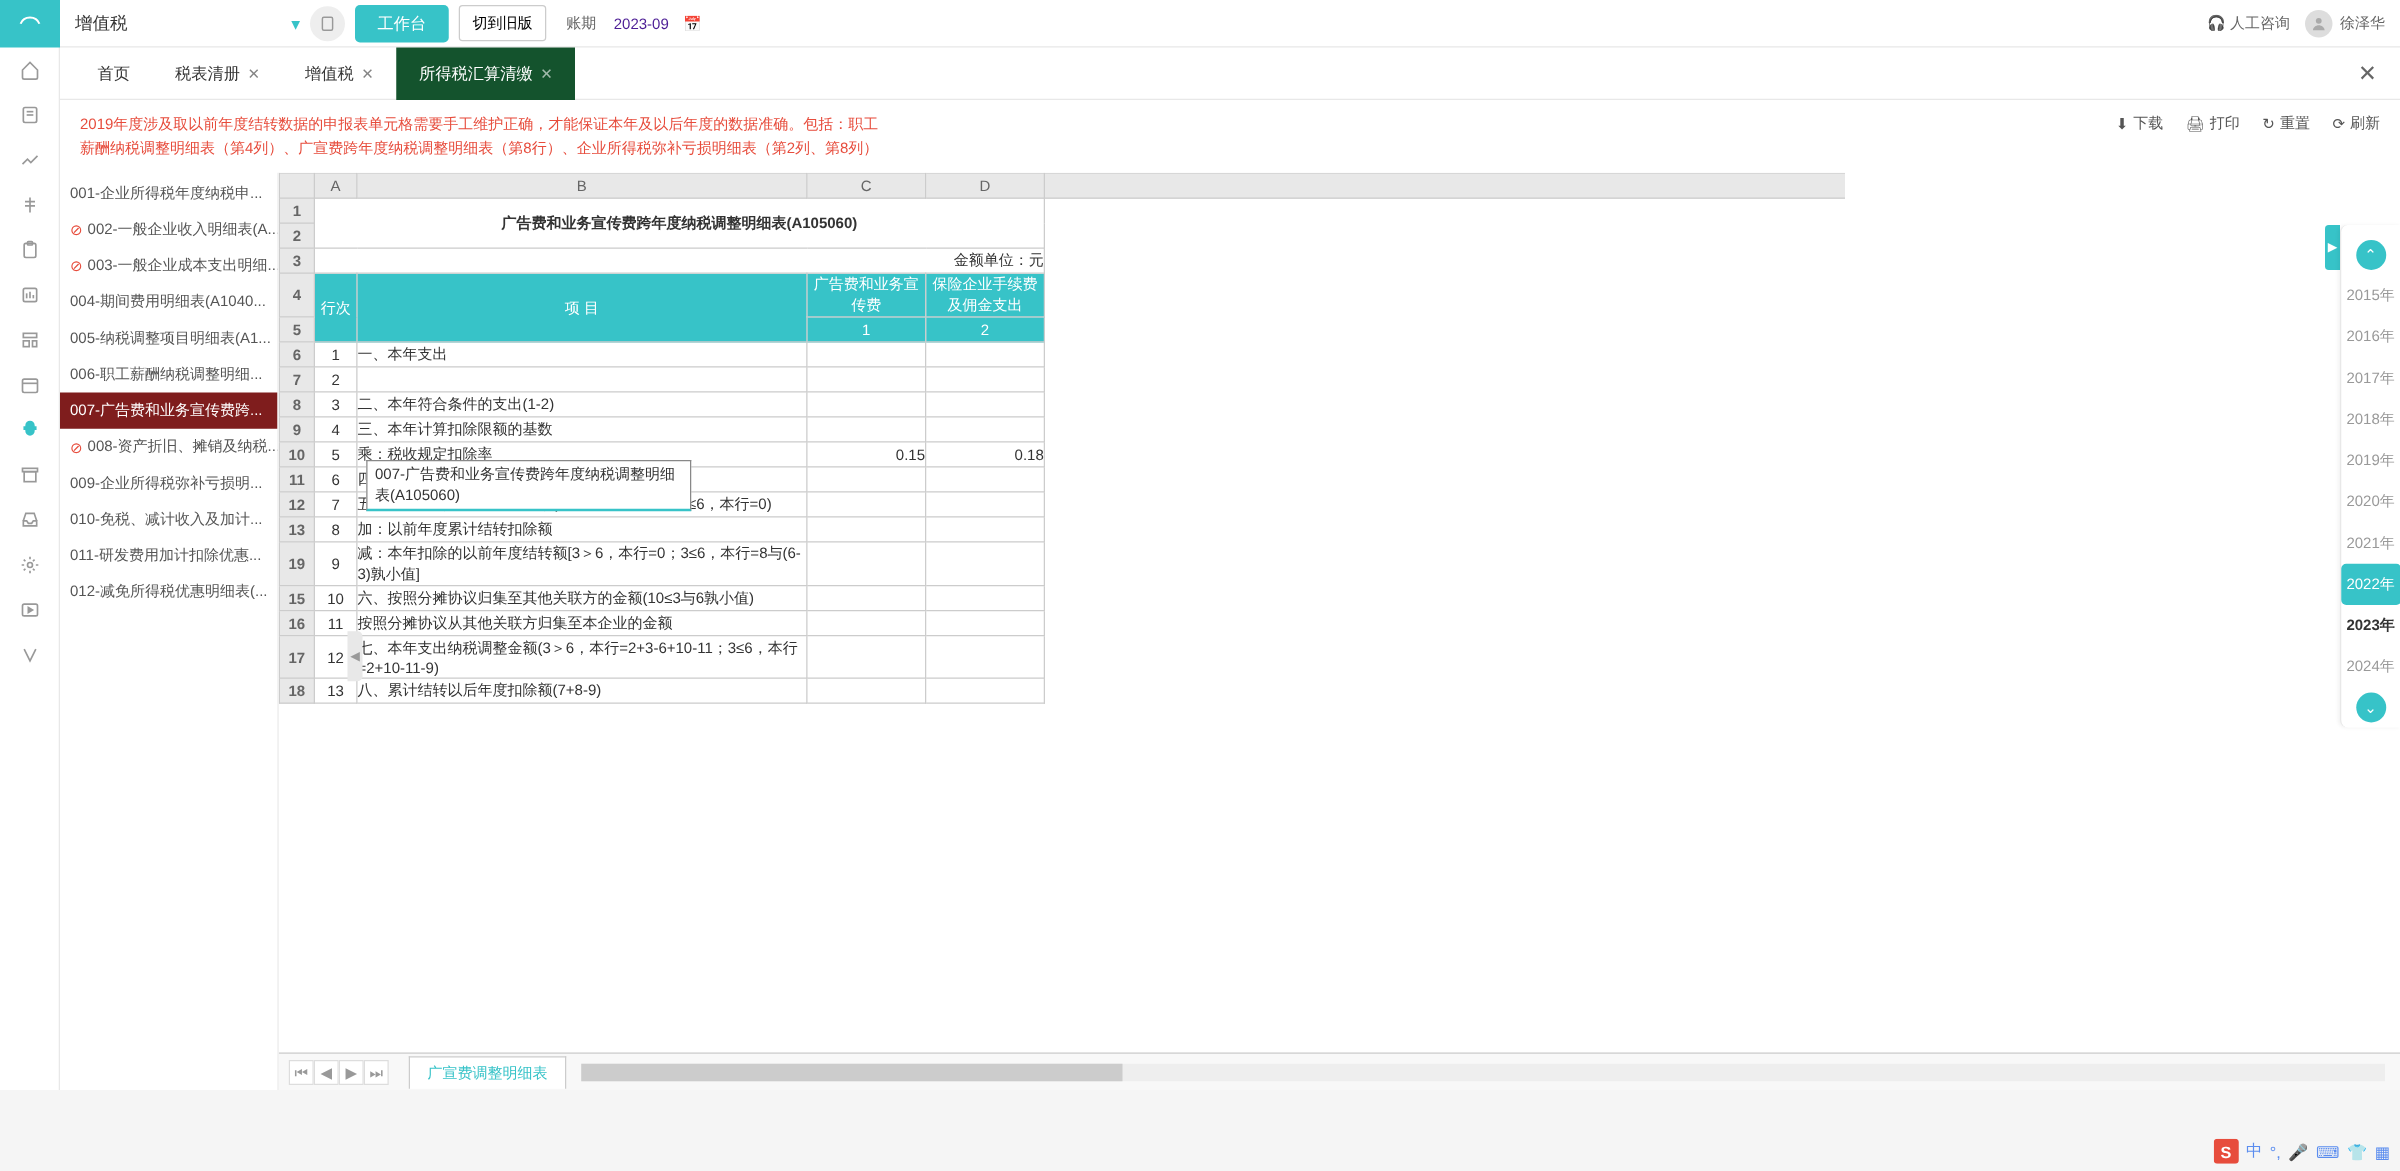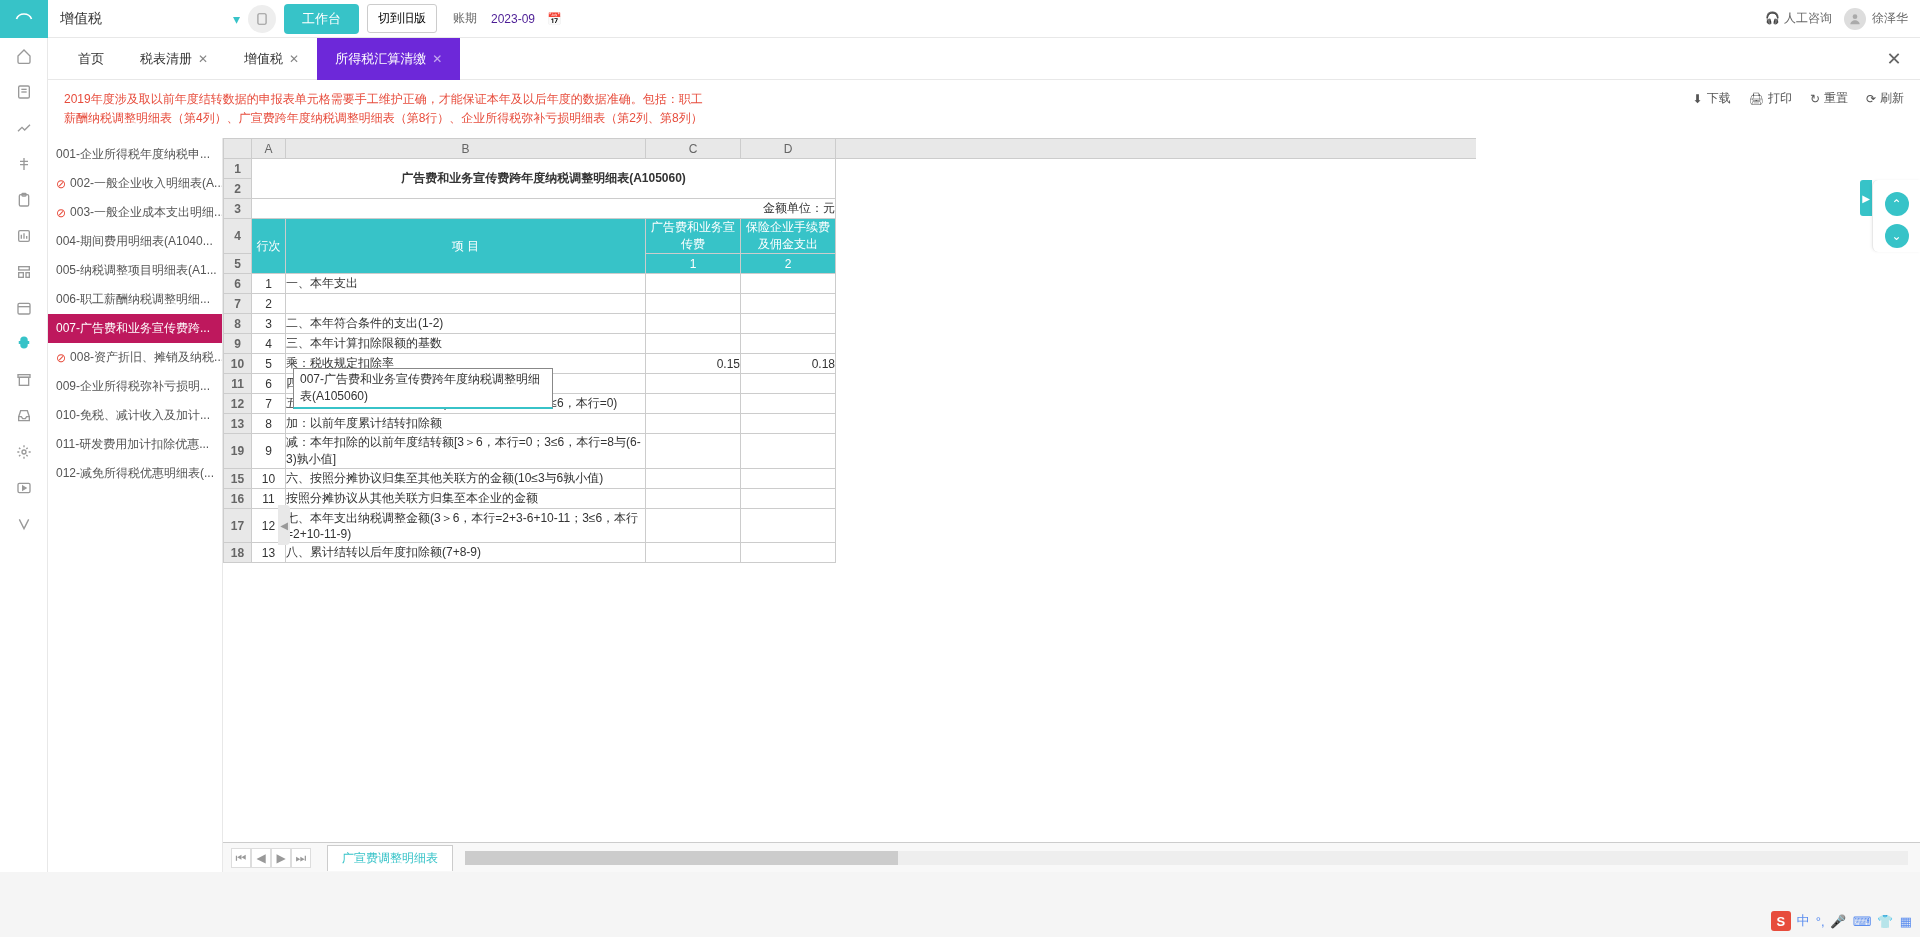--- a/index.html
+++ b/index.html
@@ -17,32 +17,32 @@
 .btn-primary{background:#37c3c8;color:#fff;padding:6px 18px;border-radius:4px;cursor:pointer;border:none;font-size:13px}
 .btn-outline{border:1px solid #ccc;padding:5px 10px;border-radius:3px;cursor:pointer;background:#fff;font-size:12px}
 .period-label{color:#666;margin-left:8px}
 .period-val{color:#4c1d95;margin-left:6px}
 .cal-icon{color:#37c3c8;margin-left:4px}
 .topbar-right{margin-left:auto;display:flex;align-items:center;gap:12px;color:#666}
 .user{display:flex;align-items:center;gap:6px}
 .avatar{width:22px;height:22px;border-radius:50%;background:#ddd;display:flex;align-items:center;justify-content:center}
 .tabbar{height:42px;display:flex;align-items:center;padding:0 12px;border-bottom:1px solid #e8e8e8;gap:0}
 .tab{padding:0 18px;height:42px;display:flex;align-items:center;gap:6px;cursor:pointer;color:#333;font-size:13px}
-.tab.active{background:#6d28d9;color:#fff}
+.tab.active{background:#14532d;color:#fff}
 .tab-close{font-size:12px;opacity:.6}
 .tabbar-close{margin-left:auto;width:28px;height:28px;display:flex;align-items:center;justify-content:center;font-size:18px;cursor:pointer;color:#666}
 .content{flex:1;display:flex;flex-direction:column;overflow:hidden;position:relative}
 .warn-row{display:flex;align-items:flex-start;padding:10px 16px;gap:28px}
 .warn-text{color:#e74c3c;font-size:12px;line-height:1.6;max-width:640px}
 .actions{margin-left:auto;display:flex;gap:18px;color:#555;align-items:center}
 .action{display:flex;align-items:center;gap:4px;cursor:pointer}
 .workarea{flex:1;display:flex;overflow:hidden;position:relative}
 .form-list{width:175px;border-right:1px solid #e8e8e8;overflow:hidden;padding:2px 0}
 .form-item{padding:6px 8px;font-size:12px;color:#555;cursor:pointer;white-space:nowrap;overflow:hidden;text-overflow:ellipsis;display:flex;align-items:center;gap:4px}
-.form-item.active{background:#be185d;color:#fff}
+.form-item.active{background:#7f1d1d;color:#fff}
 .form-item .warn{color:#e74c3c}
 .collapse-handle{position:absolute;left:230px;top:50%;width:12px;height:40px;background:#e8e8e8;border-radius:0 4px 4px 0;display:flex;align-items:center;justify-content:center;cursor:pointer;color:#999;font-size:10px;z-index:5}
 .sheet-area{flex:1;display:flex;flex-direction:column;overflow:hidden;background:#fff}
 .sheet-grid{flex:1;overflow:auto;position:relative}
 .grid-table{border-collapse:collapse;table-layout:fixed}
 .grid-table th,.grid-table td{border:1px solid #ccc;font-size:12px;padding:0;height:20px;vertical-align:middle}
 .col-hdr{background:#e8e8e8;text-align:center;color:#666;font-weight:normal}
 .row-hdr{background:#e8e8e8;text-align:center;color:#666;width:28px}
 .hdr-teal{background:#37c3c8;color:#fff;text-align:center;font-weight:normal}
 .cell{padding:2px 6px}
@@ -424,20 +424,32 @@
             <div class="h-scroll">
                 <div class="h-thumb"></div>
               </div>
           </div>
         </div>
       </div>
 
       <div class="expand-tab">▶</div>
       <div class="year-rail">
         <div class="rail-arrow">⌃</div>
+        <div id="years-container">
+            <div class="year-btn">2015年</div>
+            <div class="year-btn">2016年</div>
+            <div class="year-btn">2017年</div>
+            <div class="year-btn">2018年</div>
+            <div class="year-btn">2019年</div>
+            <div class="year-btn">2020年</div>
+            <div class="year-btn">2021年</div>
+            <div class="year-btn active">2022年</div>
+            <div class="year-btn current">2023年</div>
+            <div class="year-btn">2024年</div>
+          </div>
         <div class="rail-arrow">⌄</div>
       </div>
     <div style="position: absolute; left: 245px; top: 288px; display: flex; background: #8b5cf6; z-index: 4;">
           <div style="width:260px;border:1px solid #888;border-bottom:2px solid #37c3c8;padding:2px 6px;font-size:12px;background:#fff">007-广告费和业务宣传费跨年度纳税调整明细表(A105060)</div>
         </div>
       </div>
   </div>
 </div>
 
 <div class="ime-bar">

